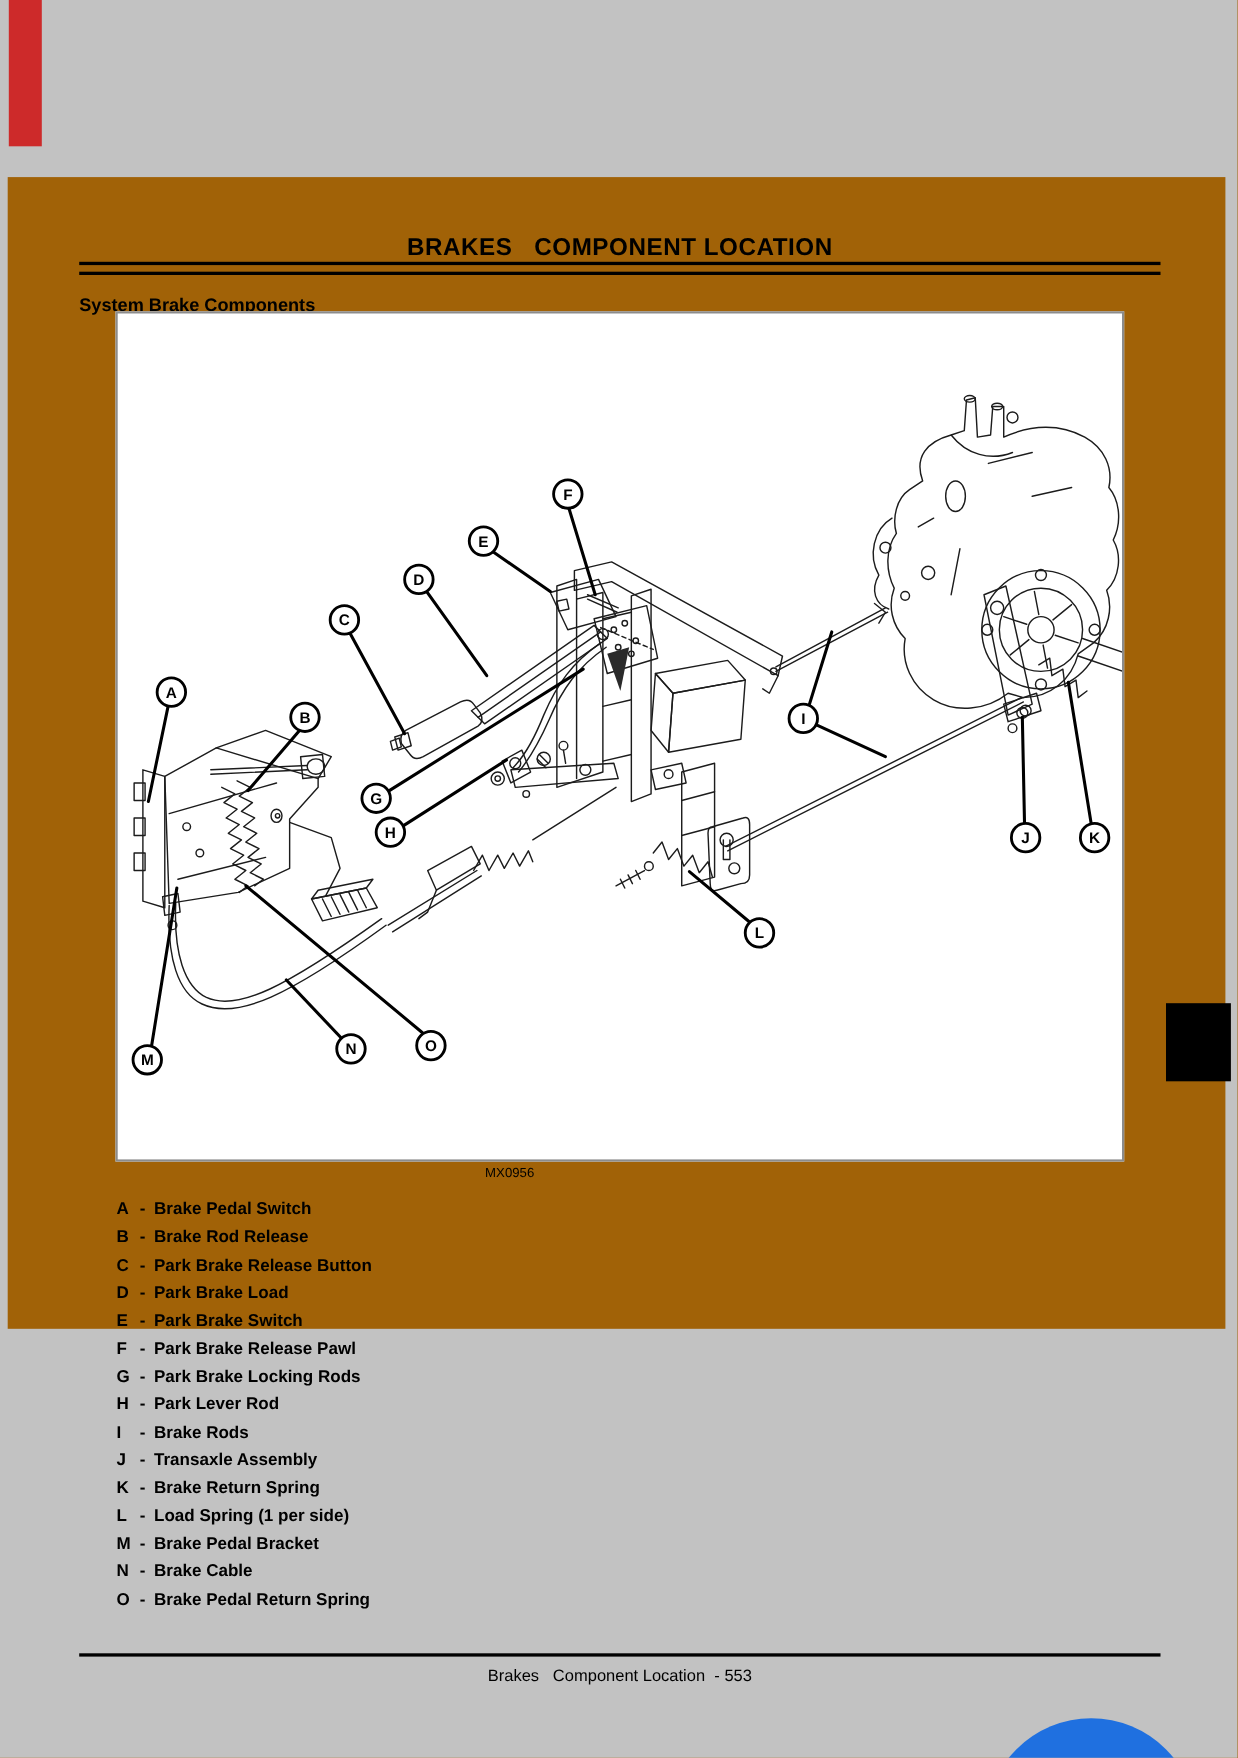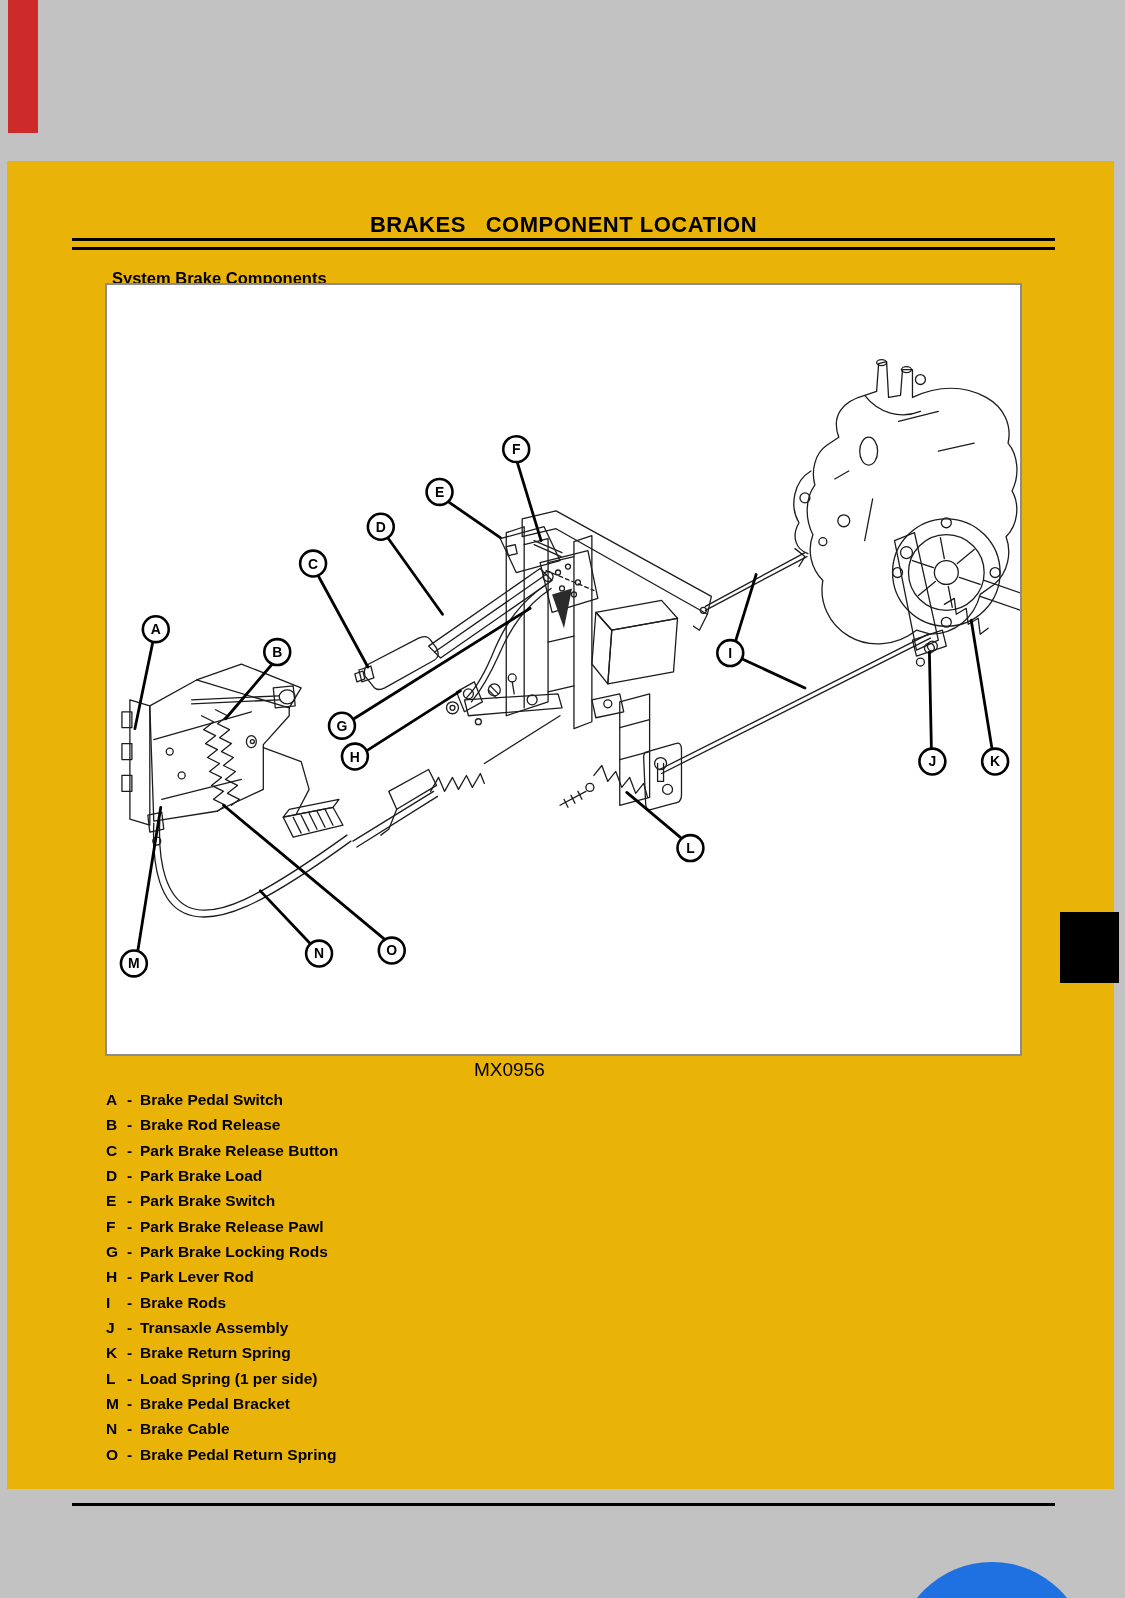--- a/index.html
+++ b/index.html
@@ -3,46 +3,46 @@
 <meta charset="utf-8">
 <style>
   html,body{margin:0;padding:0;}
   body{
     width:1125px;height:1598px;position:relative;overflow:hidden;
     background:#c2c2c2;
     font-family:"Liberation Sans", sans-serif;
     color:#000;
   }
   .page{
-    position:absolute;left:7px;top:161px;width:1107px;height:1328px;
-    background:#eab308;
+    position:absolute;left:7px;top:161px;width:1107px;height:1047px;
+    background:#a16207;
   }
   .bookmark{
     position:absolute;left:8px;top:0;width:30px;height:133px;
   }
   .doc-title{
     position:absolute;left:65px;top:36px;width:983px;
     text-align:center;font-size:22px;font-weight:bold;letter-spacing:.5px;
     white-space:pre;
   }
   .title-rule{
     position:absolute;left:65px;top:77px;width:983px;height:3px;
     border-top:3px solid #000;border-bottom:3px solid #000;padding-top:3px;
     box-sizing:content-box;background:transparent;
   }
   .section-heading{
-    position:absolute;left:65px;top:94px;font-size:16.5px;font-weight:bold;margin-left:40px;
+    position:absolute;left:65px;top:94px;font-size:16.5px;font-weight:bold;
   }
   .figure-box{
     position:absolute;left:98px;top:122px;width:913px;height:769px;
     border:2px solid #8c8c8c;background:#fff;
   }
   .figure-box svg{display:block;width:100%;height:100%;}
   .fig-caption{
-    position:absolute;left:467px;top:898px;font-size:19px;
+    position:absolute;left:434px;top:898px;font-size:12px;
   }
   .legend{
     position:absolute;left:99px;top:929px;width:500px;
   }
   .legend-row{
     height:25.33px;display:flex;align-items:flex-start;
     font-size:15.5px;font-weight:bold;line-height:20px;
   }
   .legend-letter{width:21px;flex:none;}
   .legend-dash{width:13px;flex:none;}
@@ -380,17 +380,18 @@
         <span class="legend-label">Brake Cable</span>
       </div>
       <div class="legend-row">
         <span class="legend-letter">O</span>
         <span class="legend-dash">-</span>
         <span class="legend-label">Brake Pedal Return Spring</span>
       </div>
     </div>
 
   <div class="footer-rule"></div>
+  <div class="footer-text">Brakes   Component Location  - 553</div>
 </div>
 
 <div class="chapter-tab" style="background: rgb(0, 0, 0);"></div>
 
 <button class="fab" aria-label="action" style="background: rgb(31, 112, 224);"></button>
 
 </body></html>

